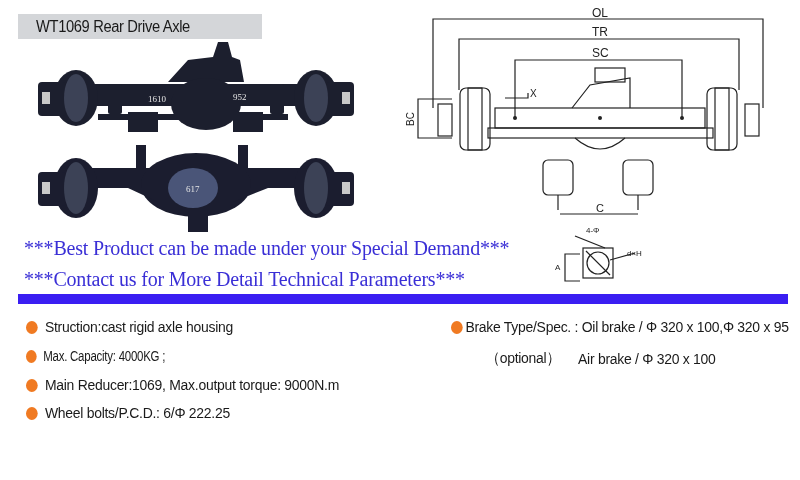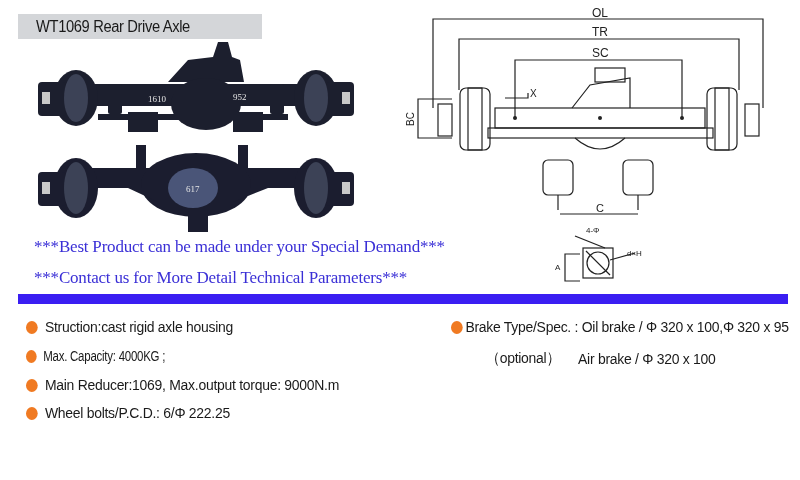--- a/index.html
+++ b/index.html
@@ -1,20 +1,20 @@
 <!DOCTYPE html>
 <html><head>
 <meta charset="utf-8">
 <style>
   html, body { margin:0; padding:0; background:#ffffff; }
   body { width:800px; height:480px; position:relative; overflow:hidden; font-family:"Liberation Sans", sans-serif; }
   .title-box { position:absolute; left:18px; top:14px; width:244px; height:25px; background:#d4d6d9; }
   .title-text { position:absolute; left:36px; top:18px; font-size:16px; color:#1a1a1a; letter-spacing:-0.4px; transform:scaleX(0.92); transform-origin:left; }
   .photo { position:absolute; }
-  .promo { position:absolute; left:34px; font-family:"Liberation Serif", serif; color:#3a2fd6; font-size:17px; letter-spacing:-0.2px; }
+  .promo { position:absolute; left:24px; font-family:"Liberation Serif", serif; color:#3a2fd6; font-size:20px; letter-spacing:-0.2px; }
   .divider { position:absolute; left:18px; top:294px; width:770px; height:10px; background:#3a1ef2; }
   .spec { position:absolute; font-size:15.5px; color:#1a1a1a; display:flex; align-items:center; letter-spacing:-0.3px; transform:scaleX(0.9); transform-origin:left; white-space:nowrap; }
   .spec.small { font-size:14px; transform:scaleX(0.82); }
   .bullet { width:13px; height:13px; border-radius:50%; background:#f07a22; margin-right:8px; flex:0 0 auto; }
   .diagram { position:absolute; left:400px; top:0; }
 </style>
 </head>
 <body>
 
 <div class="title-box"></div>

